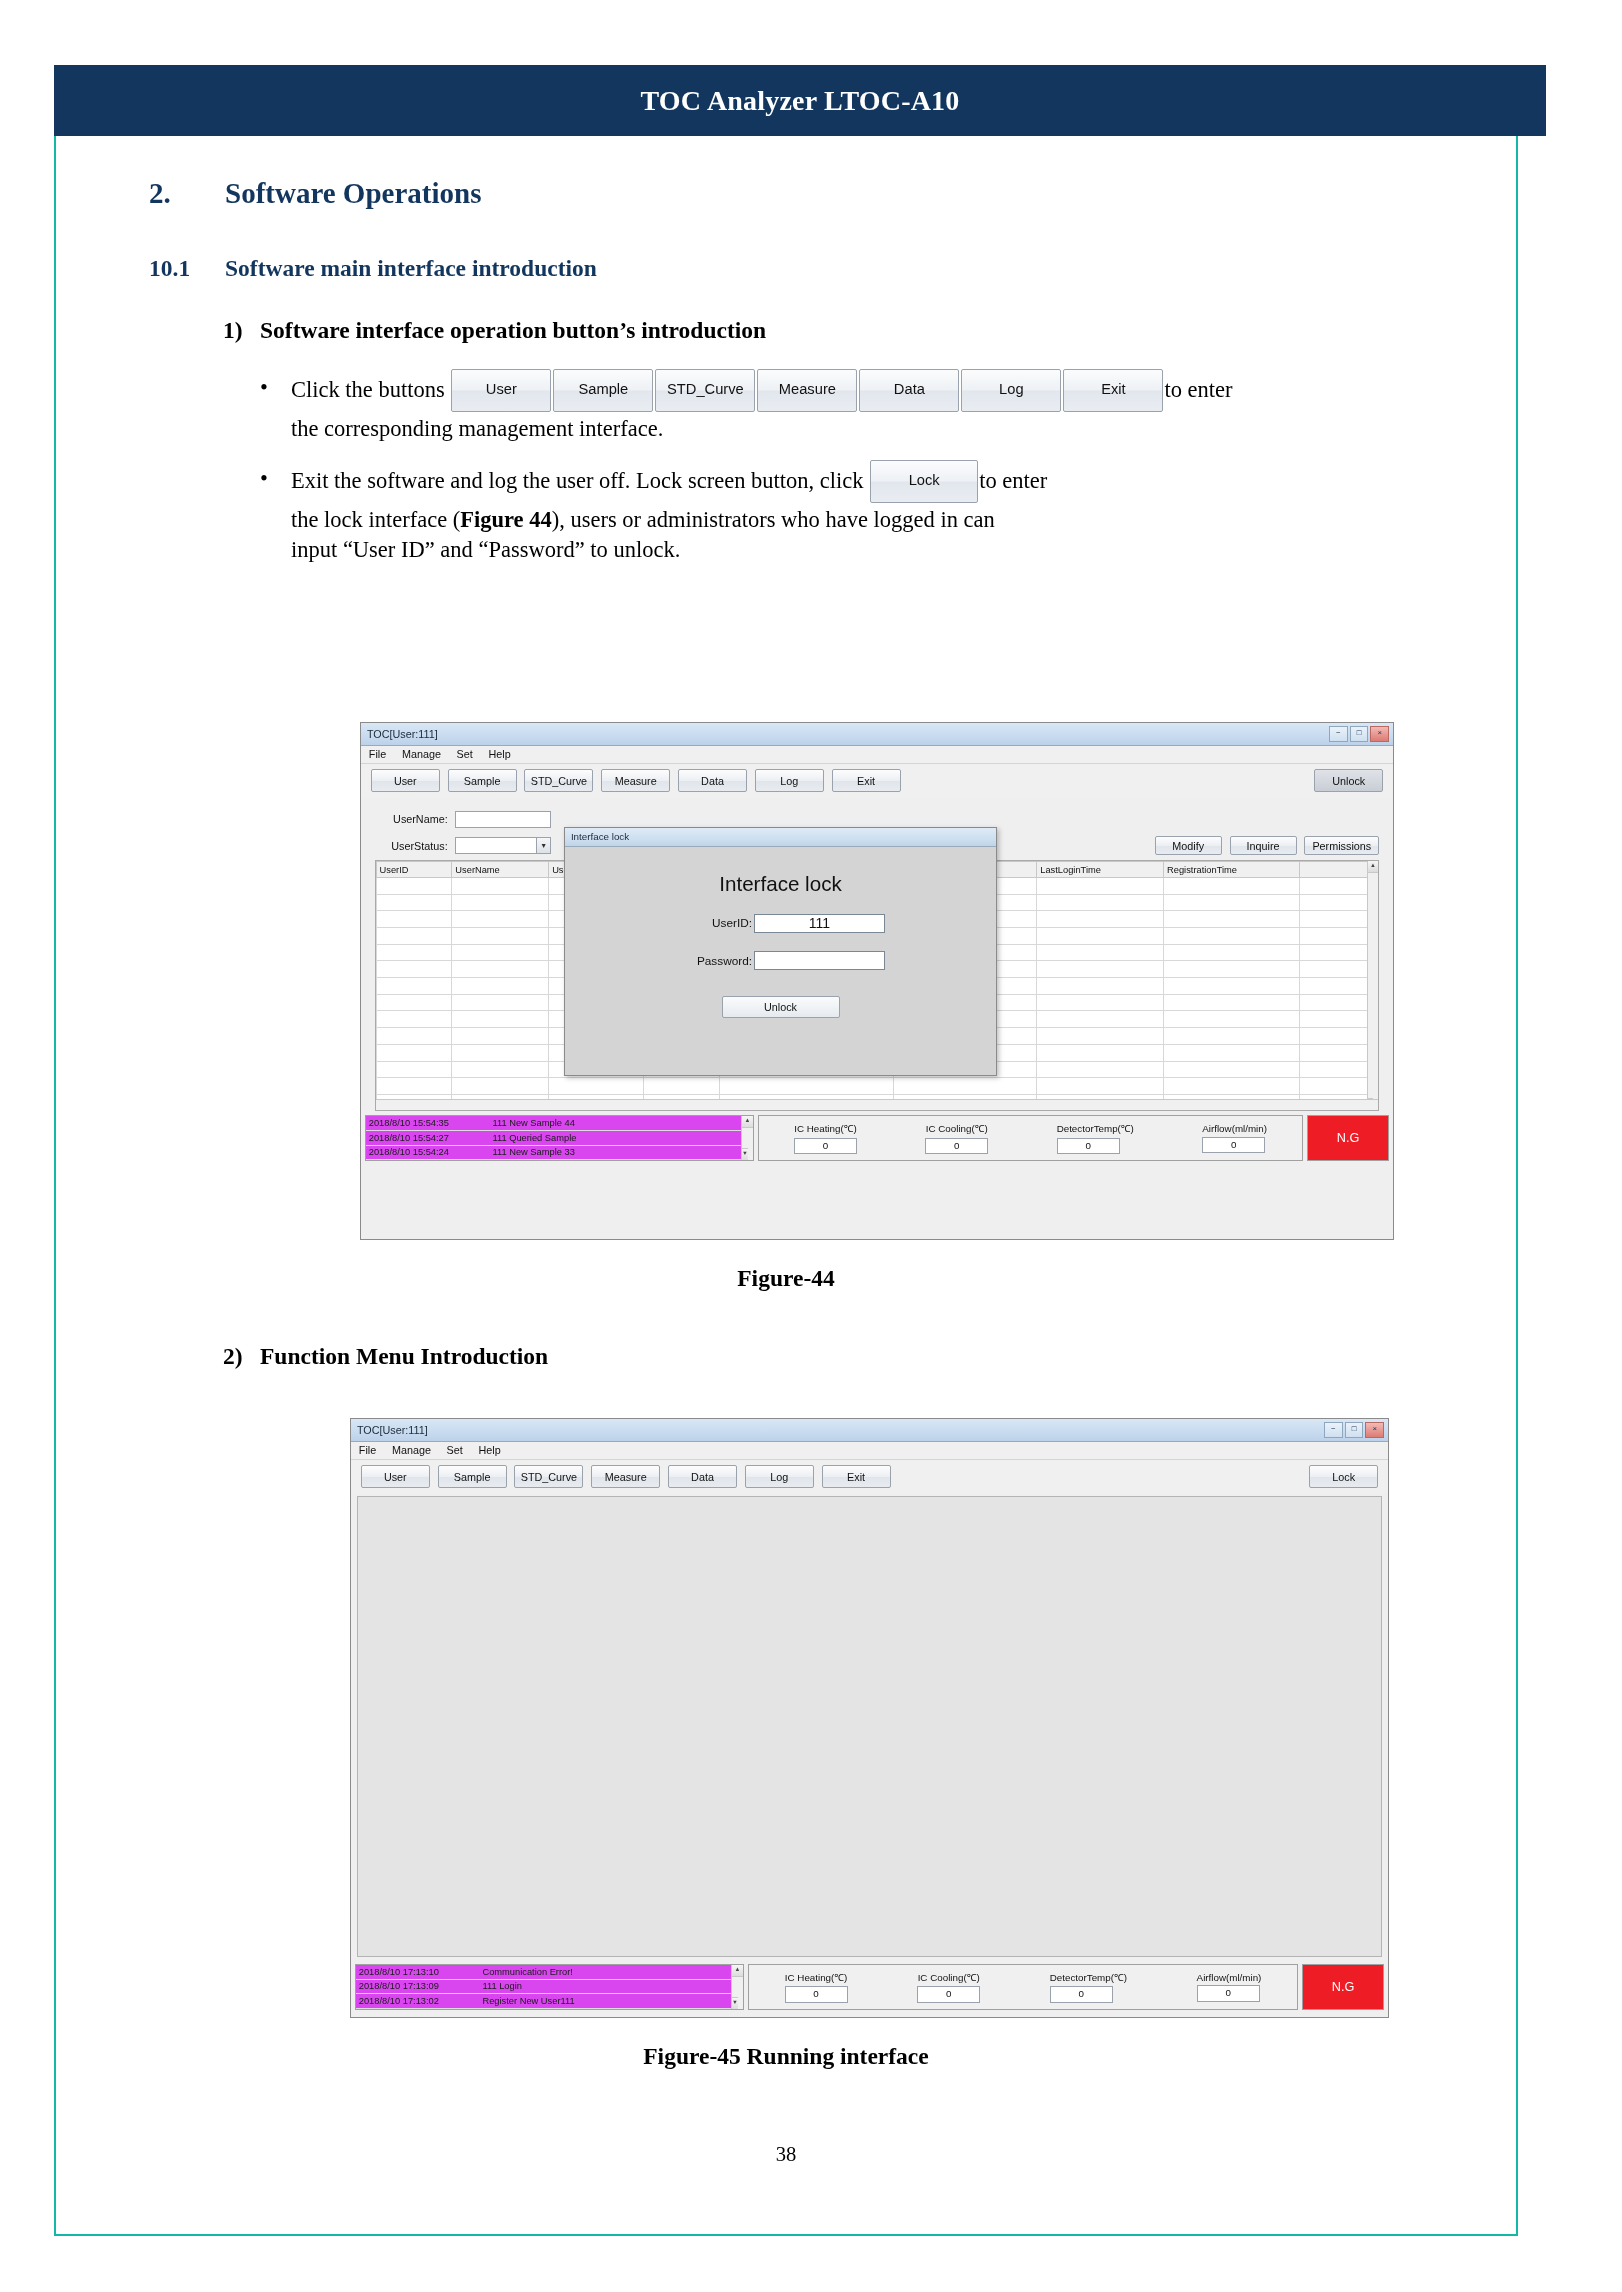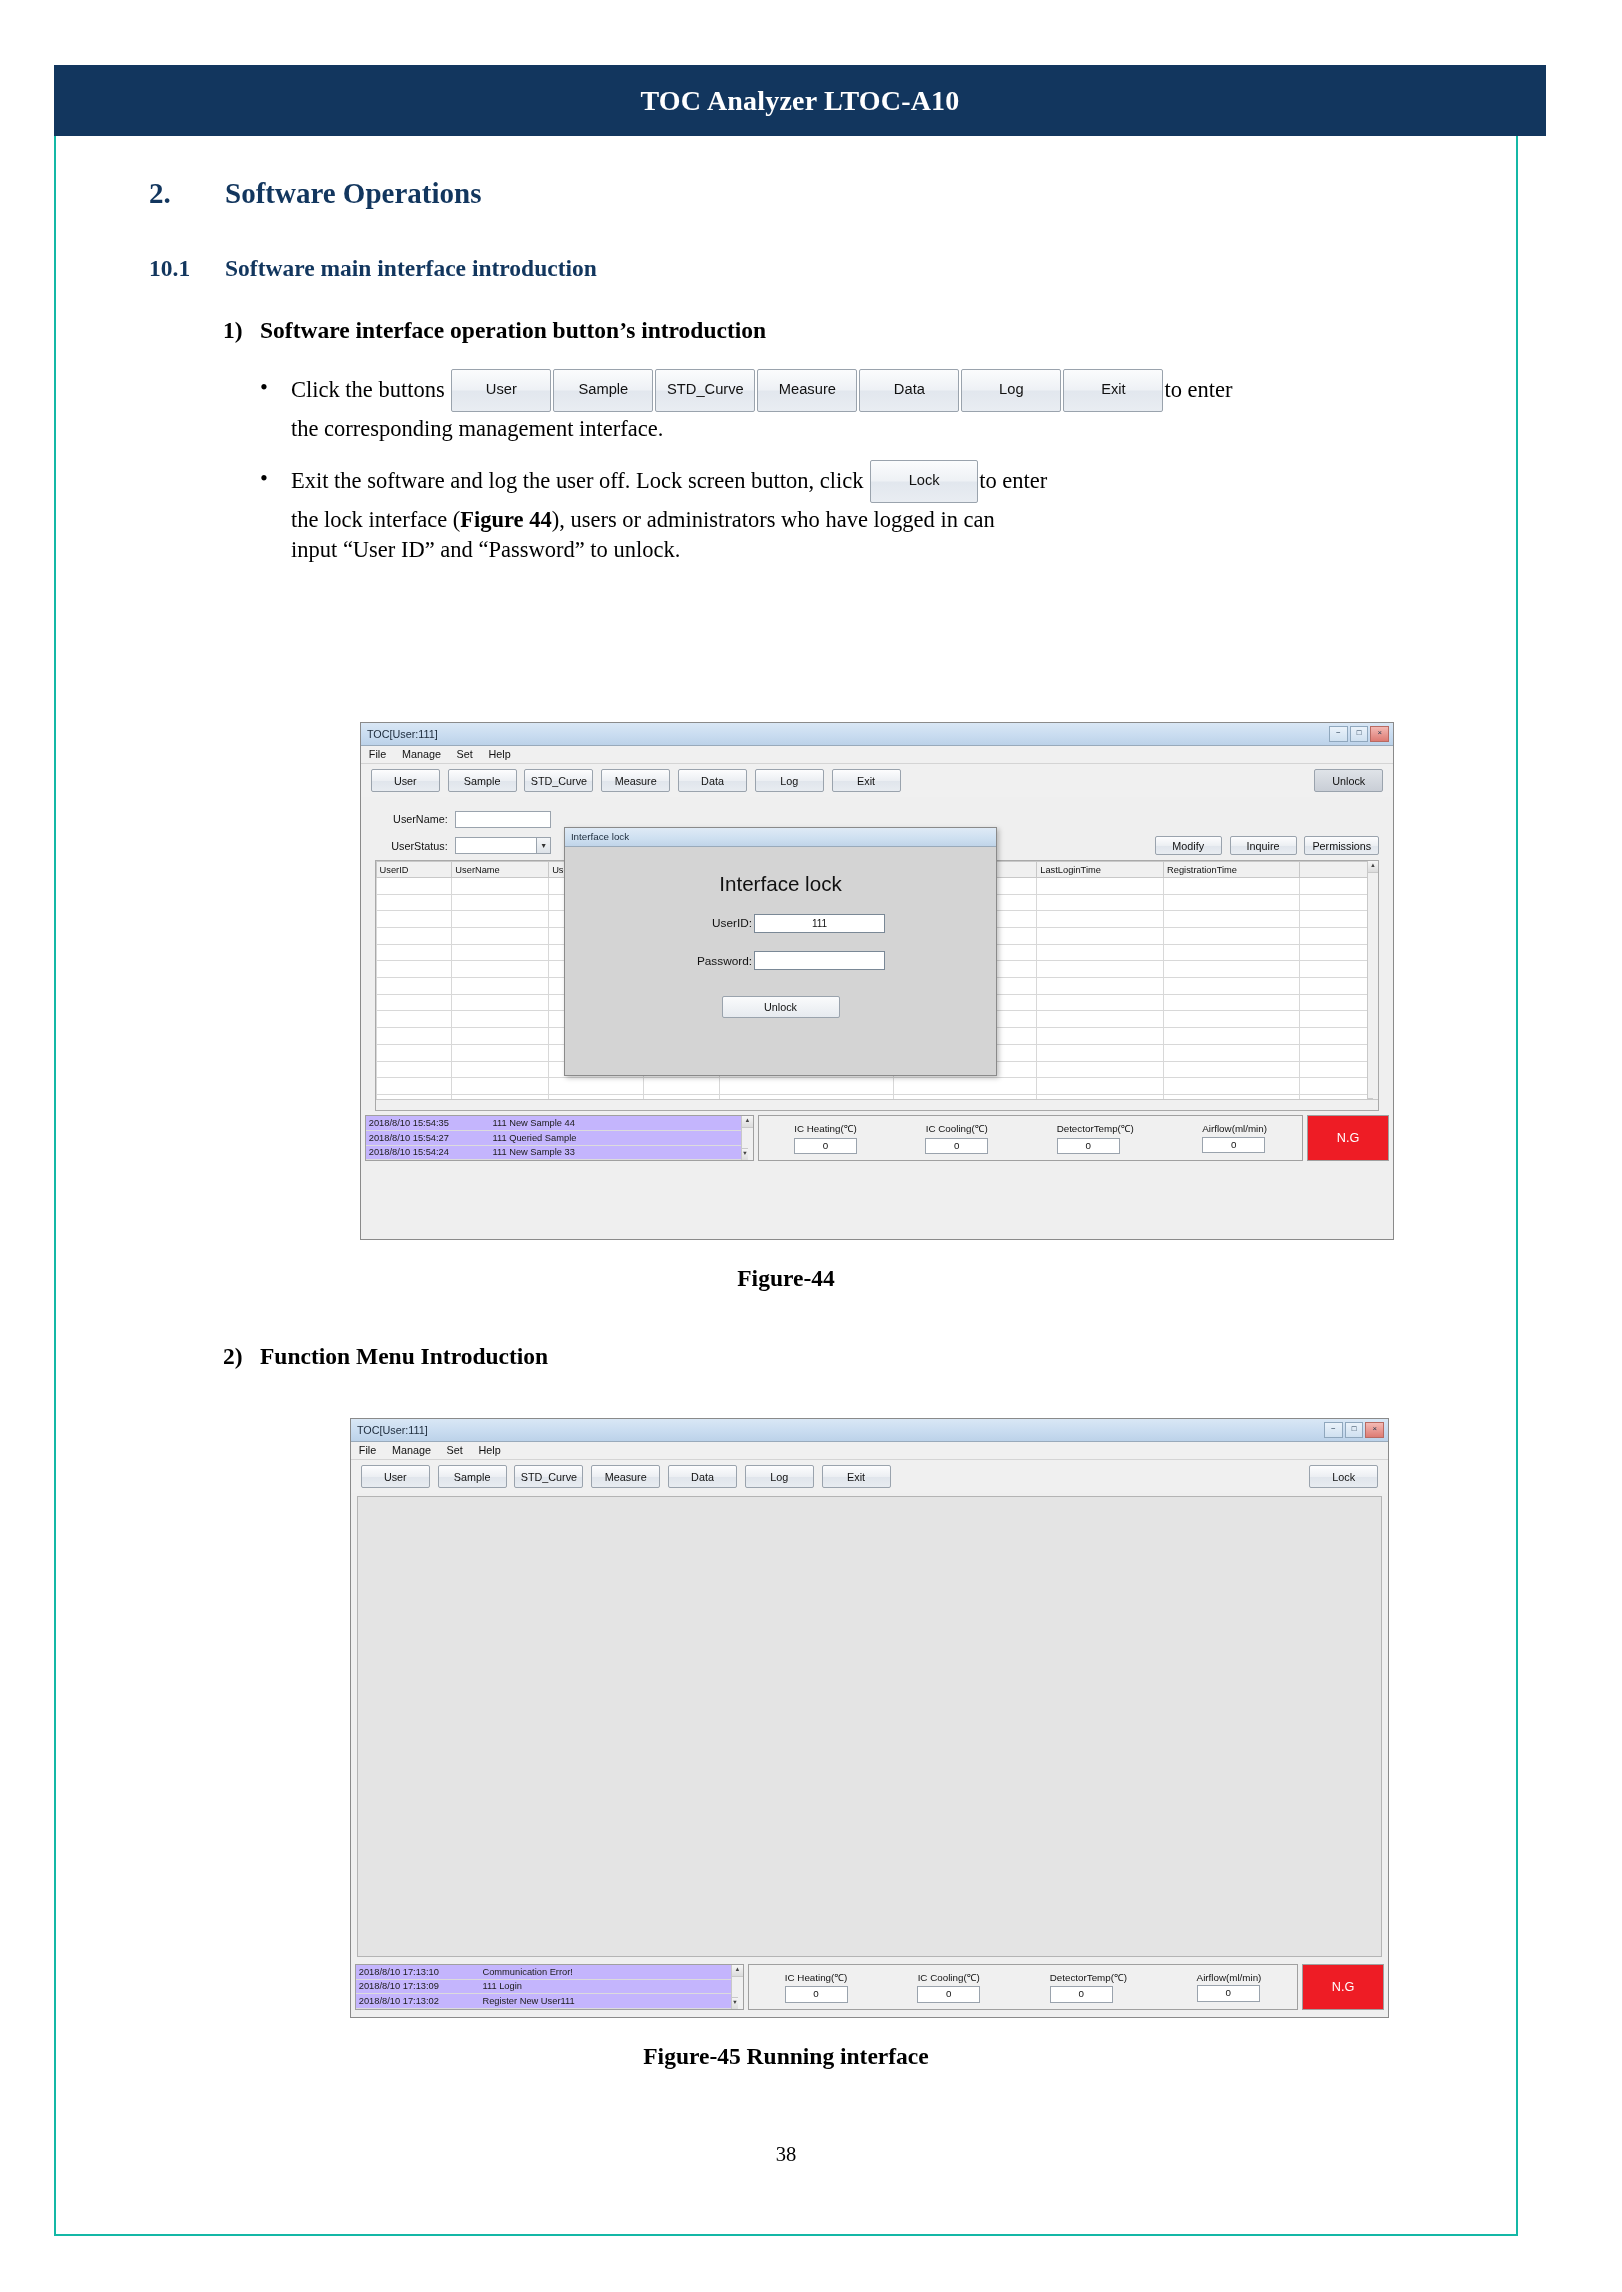--- a/index.html
+++ b/index.html
@@ -225,21 +225,21 @@
     height: 13.7px;
   }
   .statusgrid {
     display: flex;
     align-items: stretch;
     gap: 3.9px;
     padding: 3.9px;
   }
   .logbox {
     border: 1px solid #a0a0a0;
-    background: #c4b5fd;
+    background: #d946ef;
     width: 387px;
     font-family: "Liberation Sans", sans-serif;
     font-size: 9.3px;
     position: relative;
     overflow: hidden;
   }
   .logrow {
     display: flex;
     border-bottom: 1px solid #dcdcdc;
     height: 13.7px;
@@ -316,21 +316,21 @@
   .modal-row {
     display: flex; align-items: center; justify-content: center;
     font-family: "Liberation Sans", sans-serif;
     font-size: 11.8px; color: #111;
     margin-top: 17.6px;
     gap: 2px;
   }
   .modal-row .lbl { width: 76px; text-align: right; }
   .modal-row .fld {
     width: 129px; height: 17.6px; border: 1px solid #7a8896; background: #fff;
-    font-size: 10px; text-align: center; line-height: 17.6px;
+    font-size: 14px; text-align: center; line-height: 17.6px;
   }
   .modal-btn {
     margin: 25.5px auto 0 auto;
     width: 116px; height: 19.6px;
     border: 1px solid #9aa3ad;
     background: linear-gradient(to bottom,#fafbfc,#e6eaef);
     font-family: "Liberation Sans", sans-serif;
     font-size: 10.8px;
     display: flex; align-items: center; justify-content: center;
     color: #111; border-radius: 2px;

